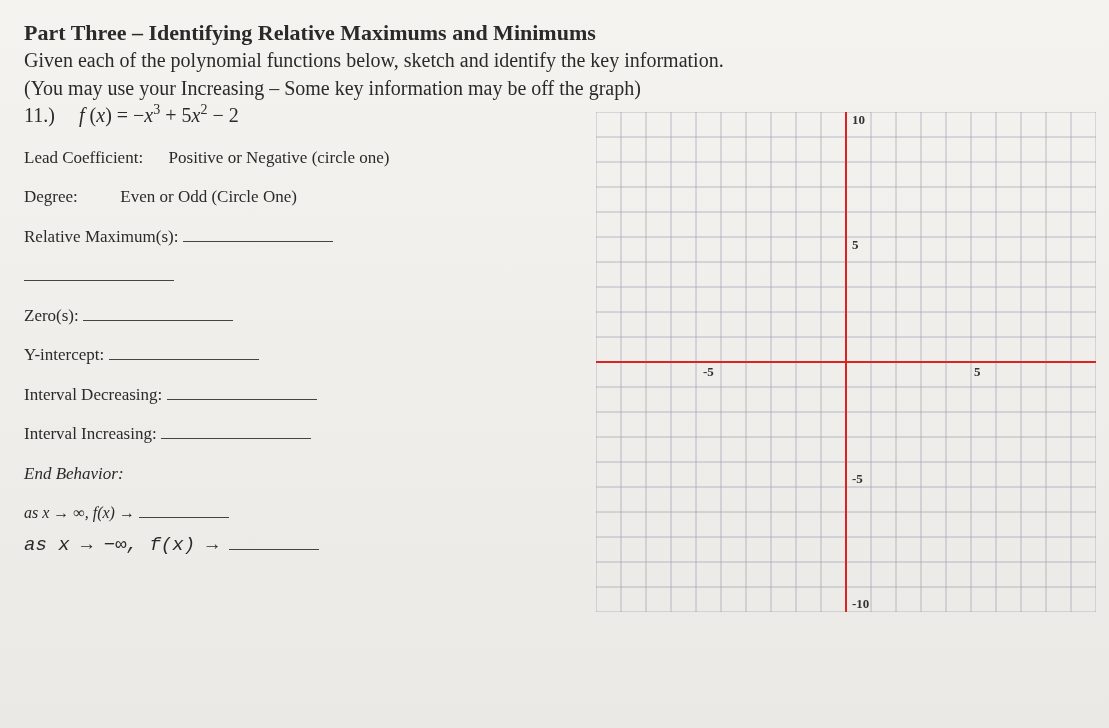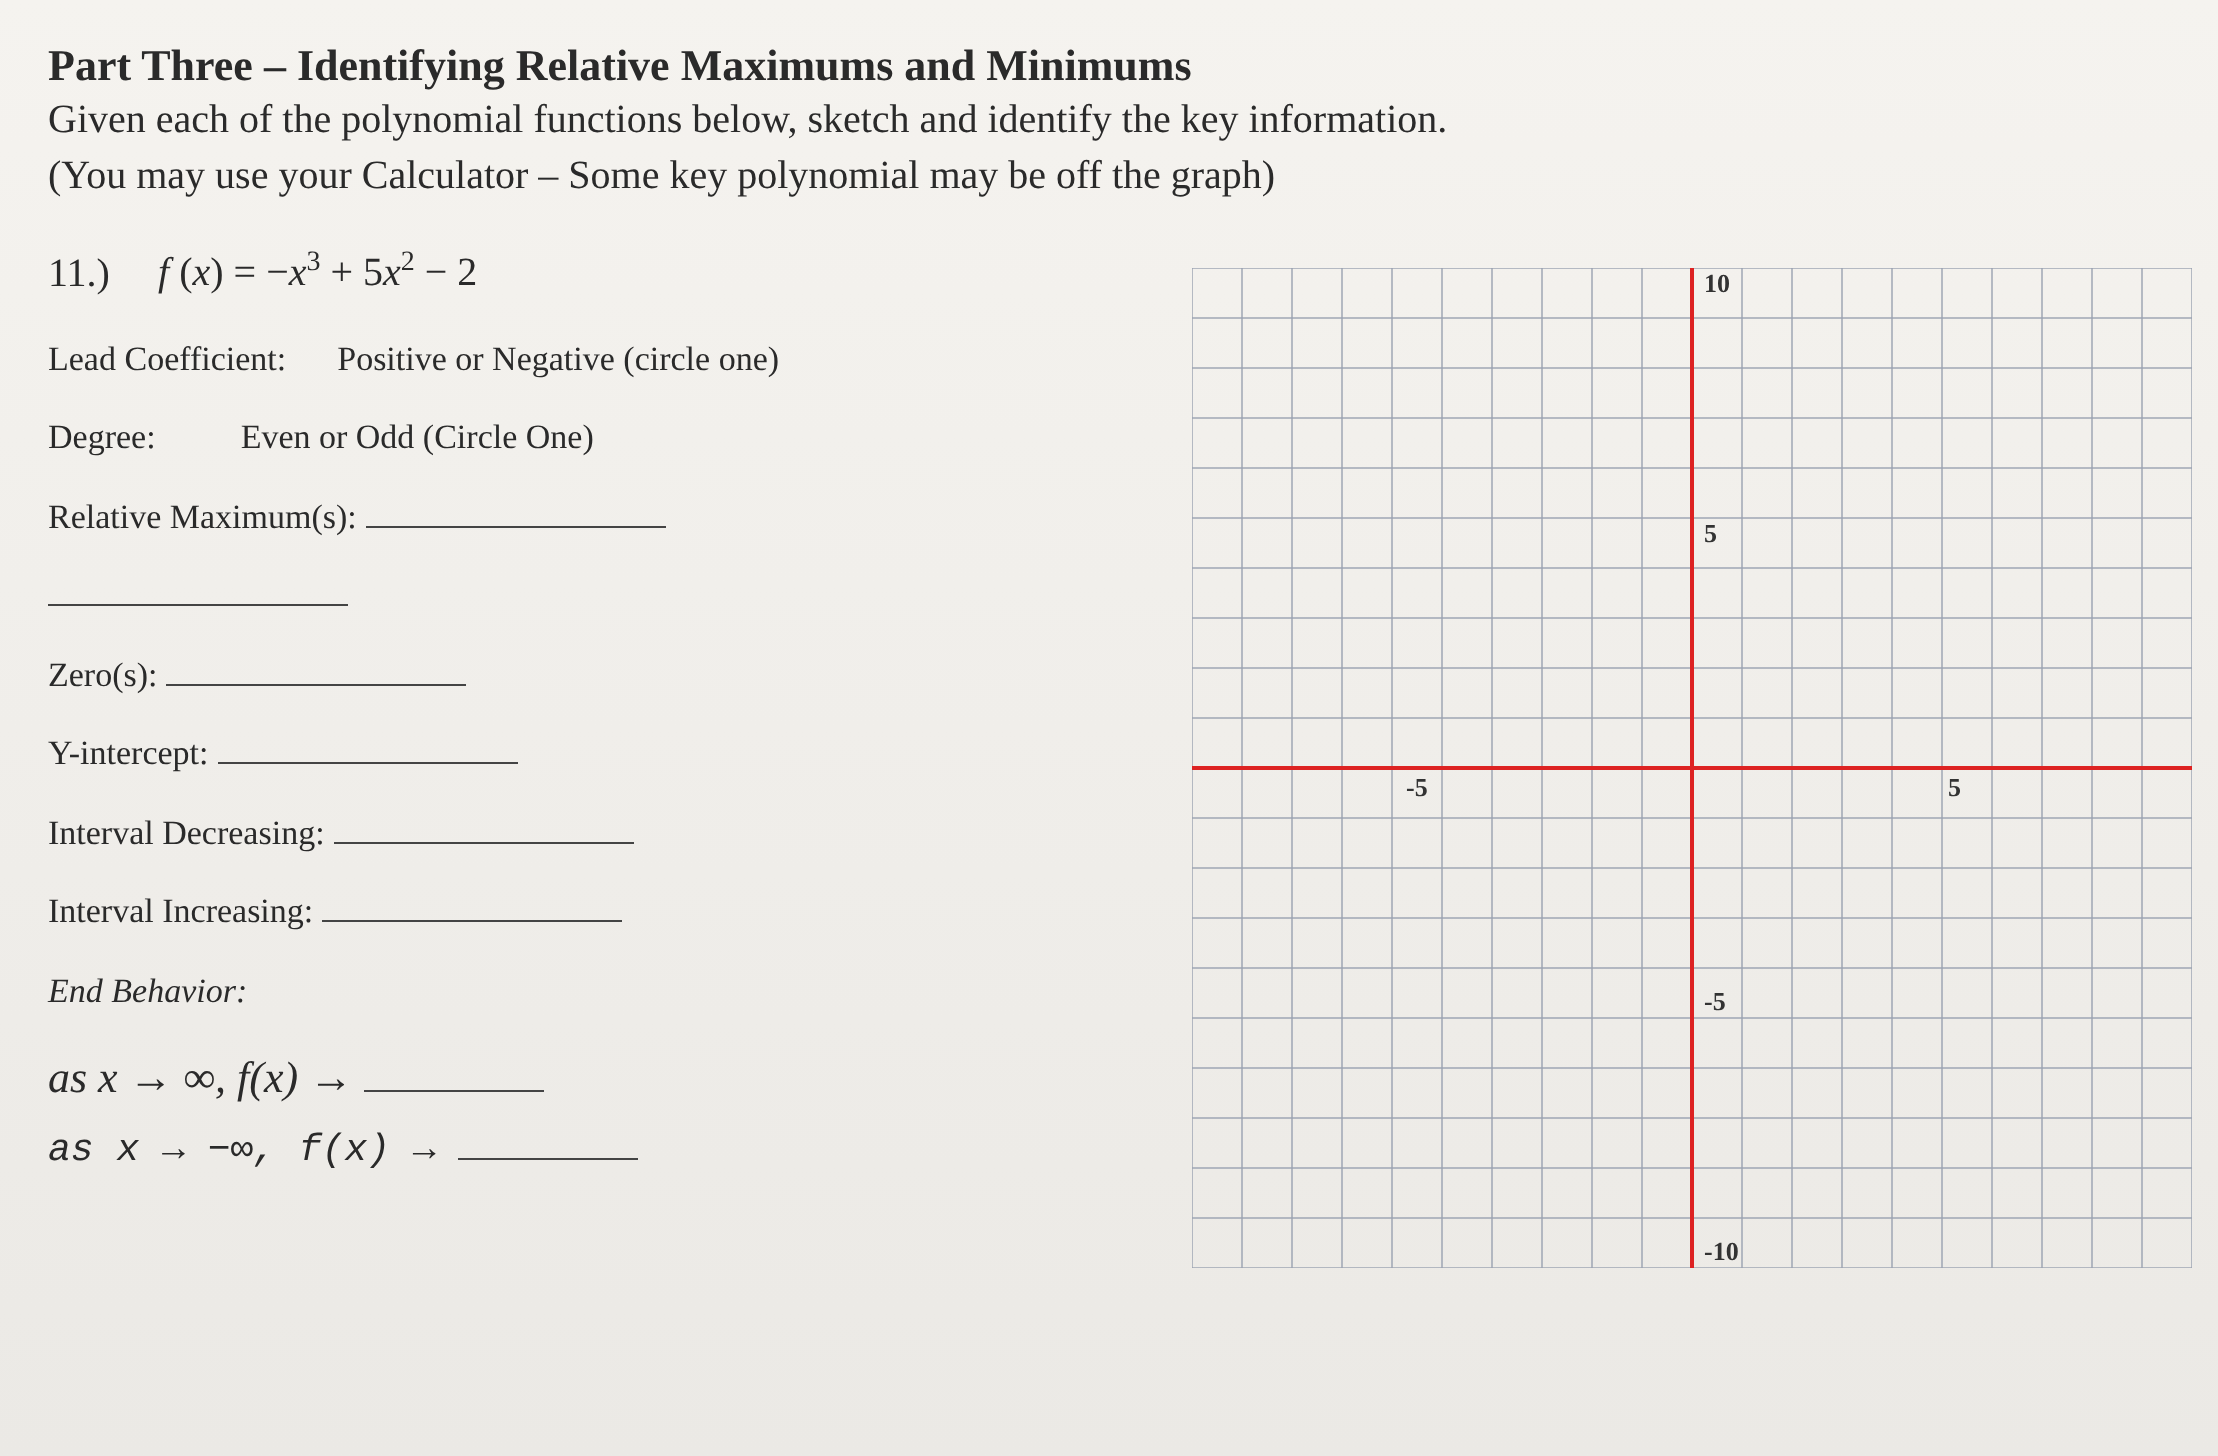--- a/index.html
+++ b/index.html
@@ -12,21 +12,20 @@
       color: #2a2a2a;
       overflow: hidden;
     }
     .section-title {
       font-size: 22px;
       font-weight: bold;
     }
     .instructions {
       font-size: 20px;
       line-height: 1.4;
-      margin-bottom: 22px;
     }
     .problem-row {
       display: flex;
       align-items: flex-start;
       gap: 12px;
     }
     .left-col {
       flex: 0 0 560px;
     }
     .right-col {
@@ -78,21 +77,21 @@
       font-weight: bold;
     }
   </style>
 </head>
 <body>
 
 <div class="section-title">Part Three – Identifying Relative Maximums and Minimums</div>
 
 <div class="instructions">
   <div>Given each of the polynomial functions below, sketch and identify the key information.</div>
-  <div>(You may use your Calculator – Some key polynomial may be off the graph)</div>
+  <div>(You may use your Increasing – Some key information may be off the graph)</div>
 </div>
 
 <div class="problem-row">
   <div class="left-col">
     <div class="eq-line">
       <span class="eq-num">11.)</span>
       <span class="italic">f</span> (<span class="italic">x</span>) = −<span class="italic">x</span><sup>3</sup> + 5<span class="italic">x</span><sup>2</sup> − 2
     </div>
 
     <div class="field">
@@ -131,21 +130,21 @@
       <span class="blank"></span>
     </div>
 
     <div class="field">
       <span>Interval Increasing:</span>
       <span class="blank"></span>
     </div>
 
     <div class="field end-behavior">End Behavior:</div>
 
-    <div class="field italic" style="font-size:22px; margin-bottom:6px;">
+    <div class="field italic" style="font-size:16px; margin-bottom:6px;">
       <span>as x → ∞, f(x) →</span>
       <span class="blank-short"></span>
     </div>
     <div class="field italic" style="font-size:19px;font-family:Liberation Mono, monospace;">
       <span>as x → −∞, f(x) →</span>
       <span class="blank-short"></span>
     </div>
   </div>
 
   <div class="right-col">

